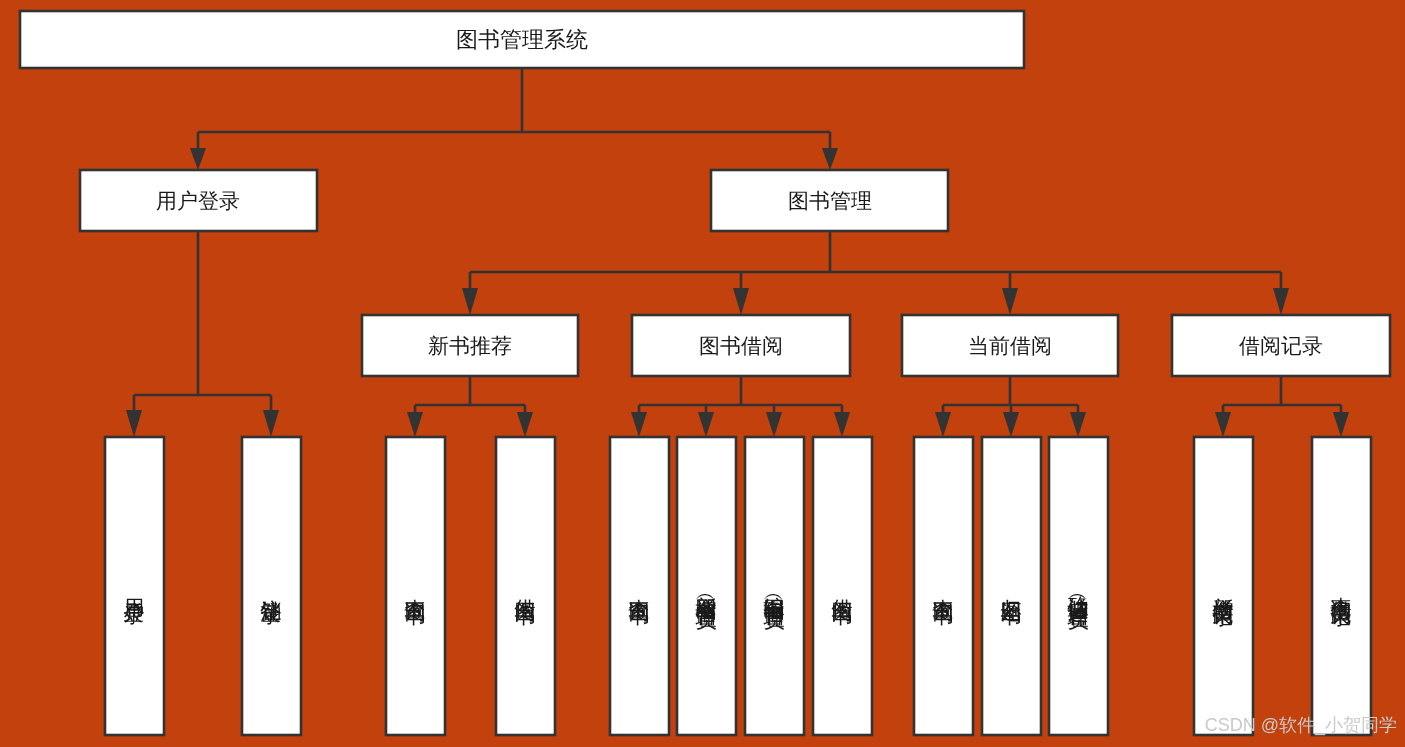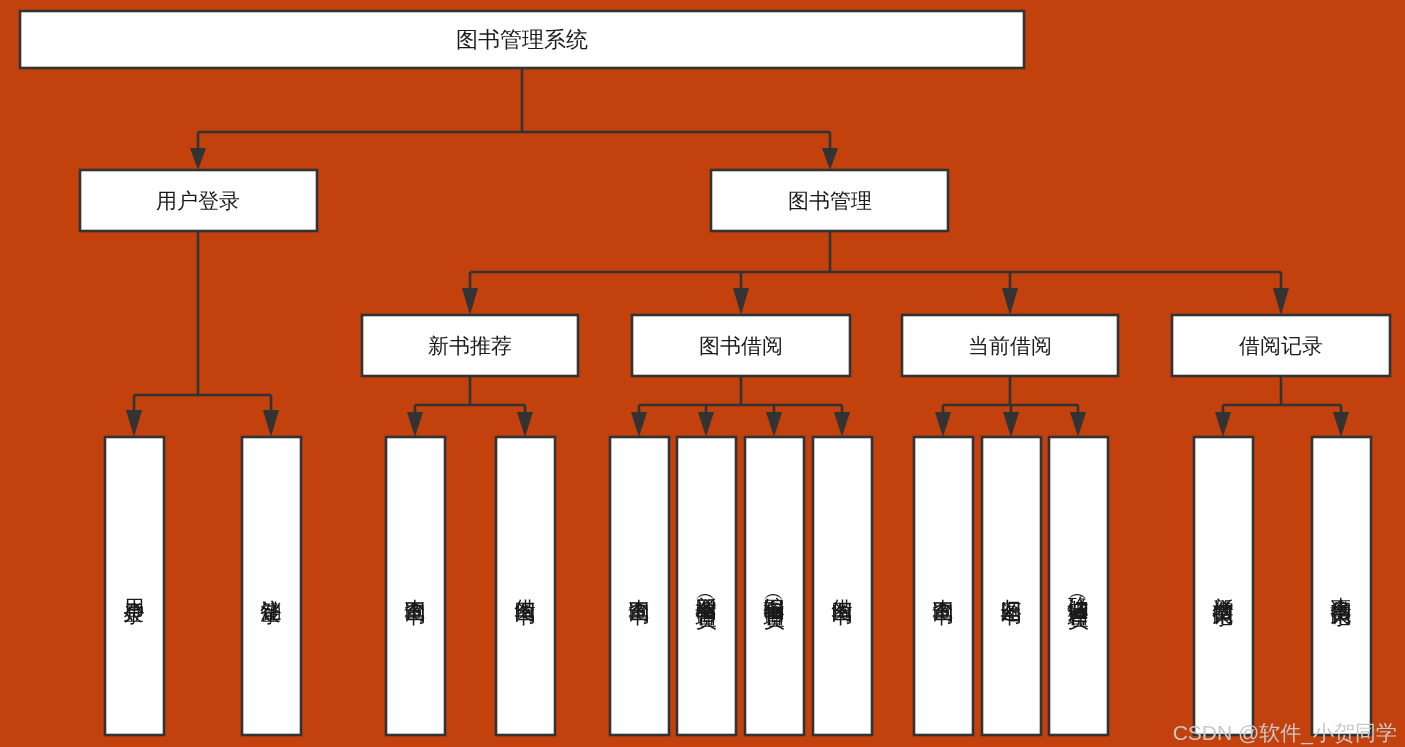--- a/index.html
+++ b/index.html
@@ -64,24 +64,24 @@
     font-family: "Liberation Sans", "DejaVu Sans", sans-serif;
     font-size: 21px;
     line-height: 1;
     letter-spacing: 2px;
     text-align: center;
     pointer-events: none;
   }
   .watermark {
     position: absolute;
     right: 8px;
-    bottom: 0;
+    bottom: 10px;
     color: #c9c9c9;
     font-family: "Liberation Sans", "DejaVu Sans", sans-serif;
-    font-size: 21px;
+    font-size: 18px;
     white-space: nowrap;
     user-select: none;
   }
 </style>
 </head>
 <body>
 
 <div id="diagram-root">
 
   <svg id="tree-svg" viewBox="0 0 1405 747" xmlns="http://www.w3.org/2000/svg">

